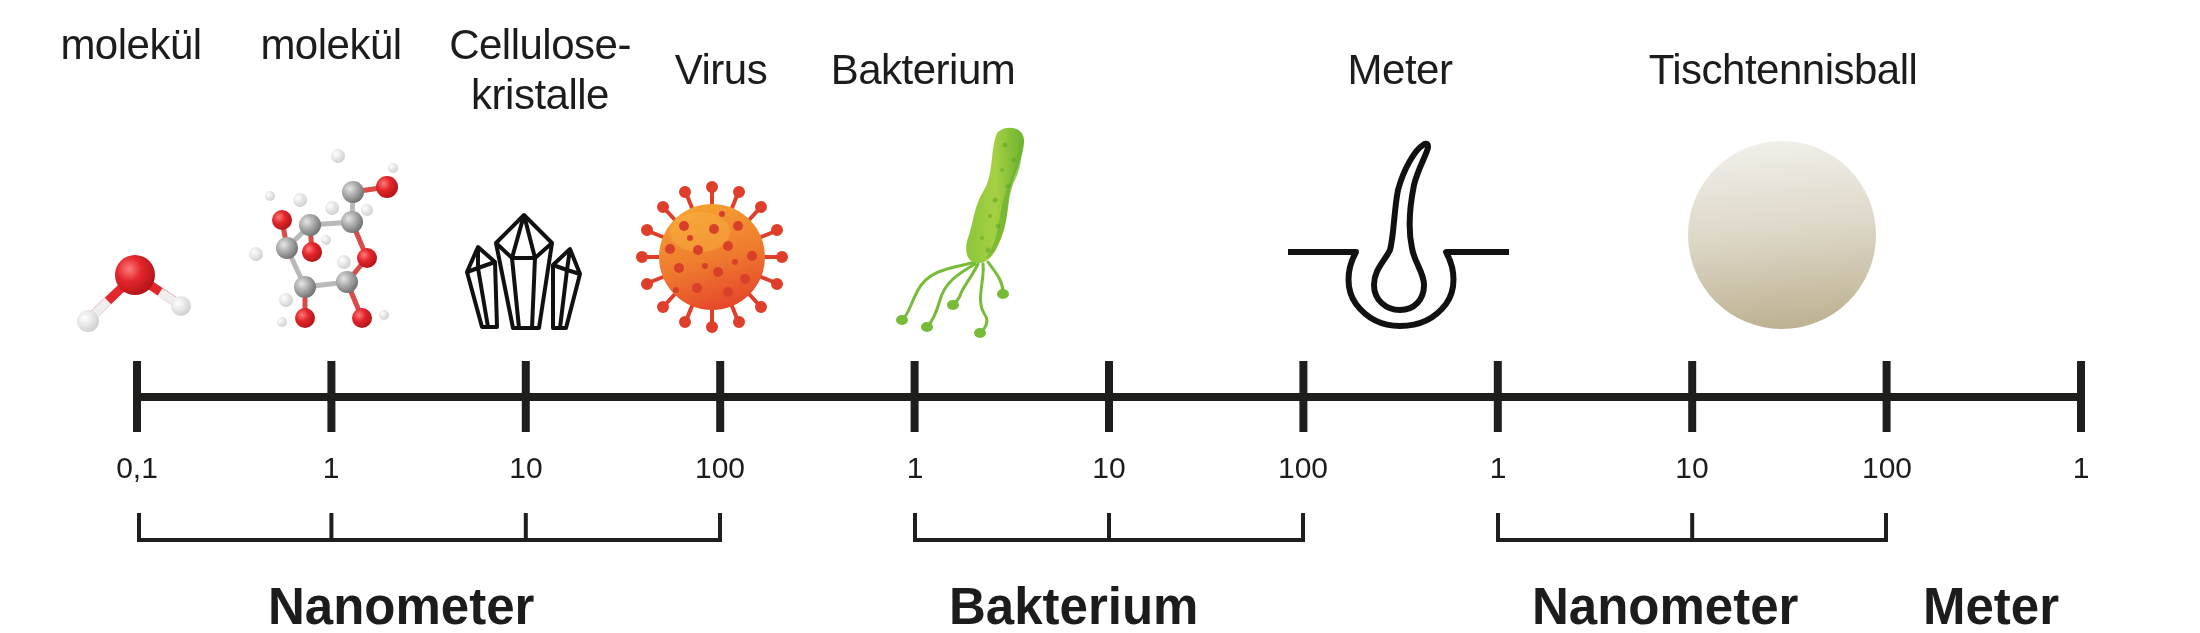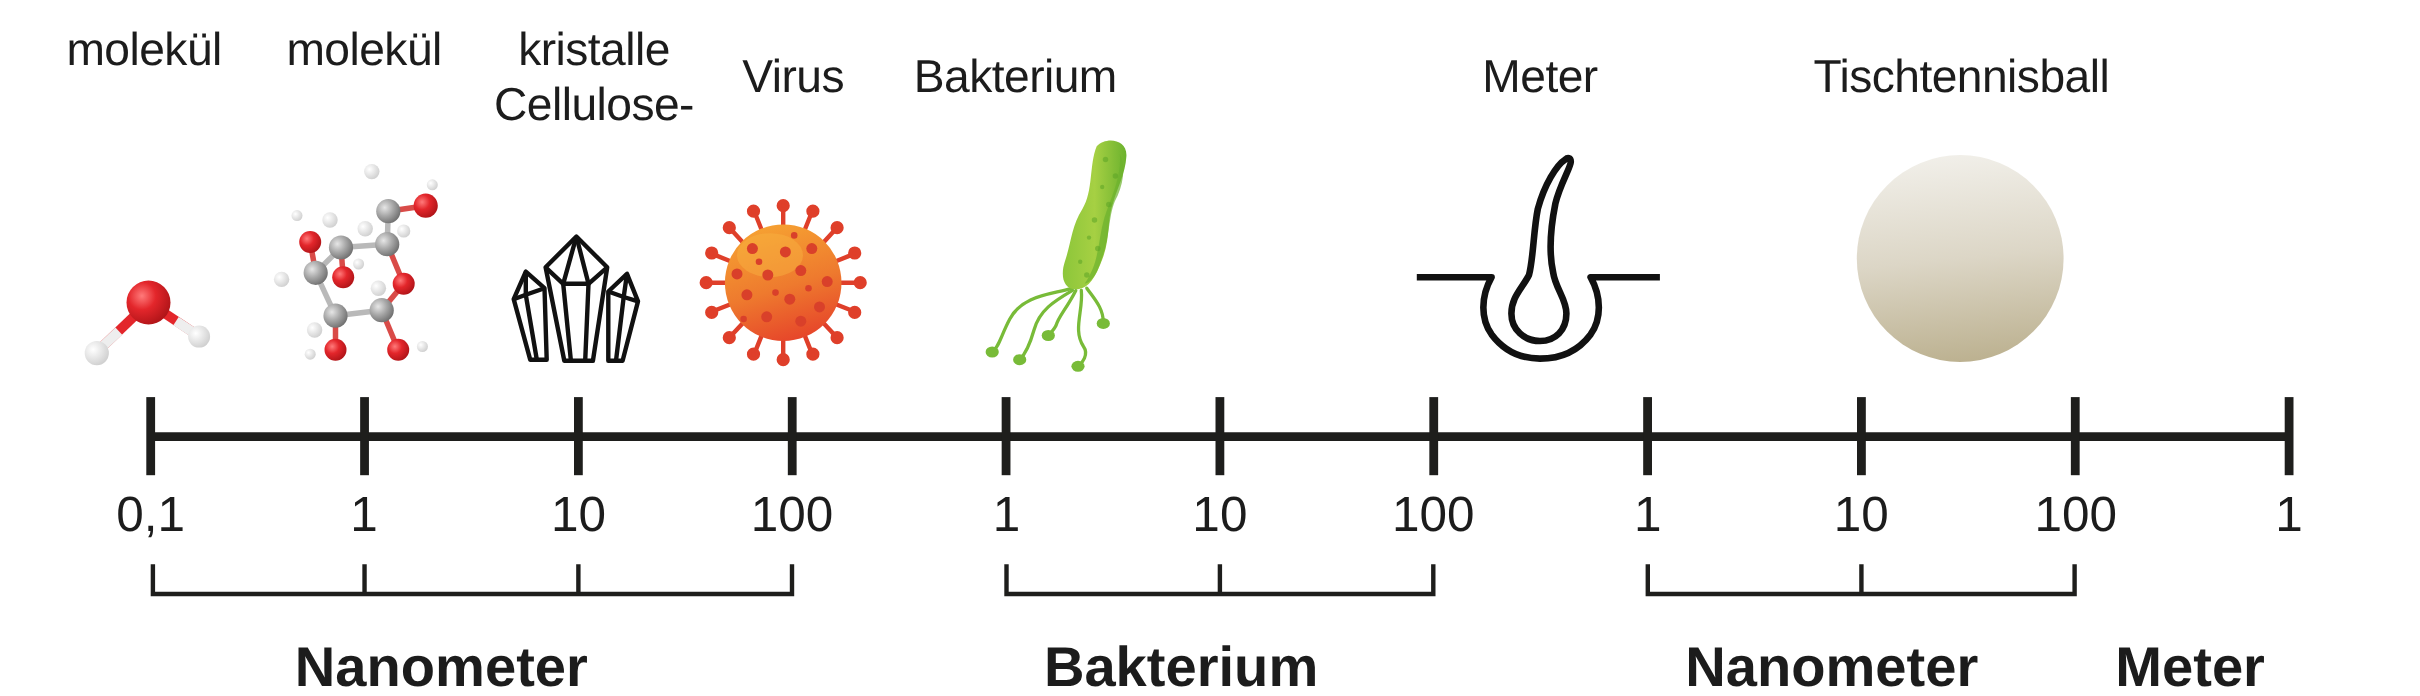--- a/index.html
+++ b/index.html
@@ -3,37 +3,37 @@
 <meta charset="utf-8">
 <style>
   html, body { margin:0; padding:0; background:#ffffff; }
   body { width:2200px; height:633px; position:relative; overflow:hidden;
          font-family:"Liberation Sans", sans-serif; color:#1c1c1c; }
   .label { position:absolute; top:20px; width:260px; margin-left:-130px;
            text-align:center; font-size:42px; line-height:50px; font-weight:400;
            letter-spacing:-0.5px; white-space:nowrap; }
   .label.single { top:45px;text-align:center; }
   .num { position:absolute; top:440px; width:160px; margin-left:-80px;
-         text-align:center; font-size:45px; line-height:56px; }
+         text-align:center; font-size:30px; line-height:56px; }
   .unit { position:absolute; top:579px; width:320px; margin-left:-160px;
           text-align:left; font-size:51px; line-height:56px; font-weight:700; }
   svg.layer { position:absolute; left:0; top:0; }
 </style>
 </head>
 <body>
 
 <div class="label" style="left:131px">
   <div>molekül</div>
 </div>
 <div class="label" style="left:331px">
   <div>molekül</div>
 </div>
 <div class="label" style="left:540px">
+  <div>Cellulose-</div>
   <div>kristalle</div>
-  <div>Cellulose-</div>
 </div>
 <div class="label single" style="left:721px">
   <div>Virus</div>
 </div>
 <div class="label single" style="left:923px">
   <div>Bakterium</div>
 </div>
 <div class="label single" style="left:1400px">
   <div>Meter</div>
 </div>

